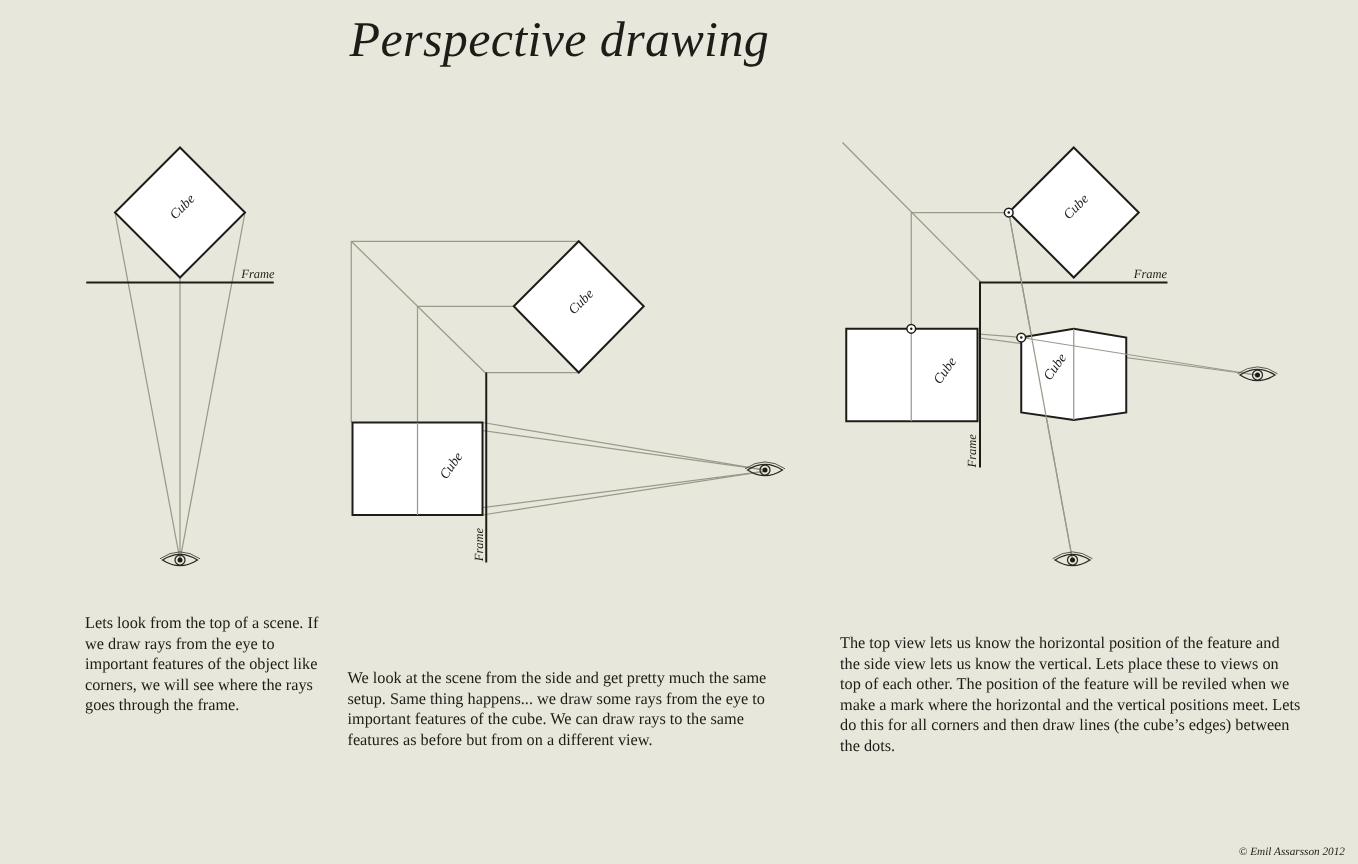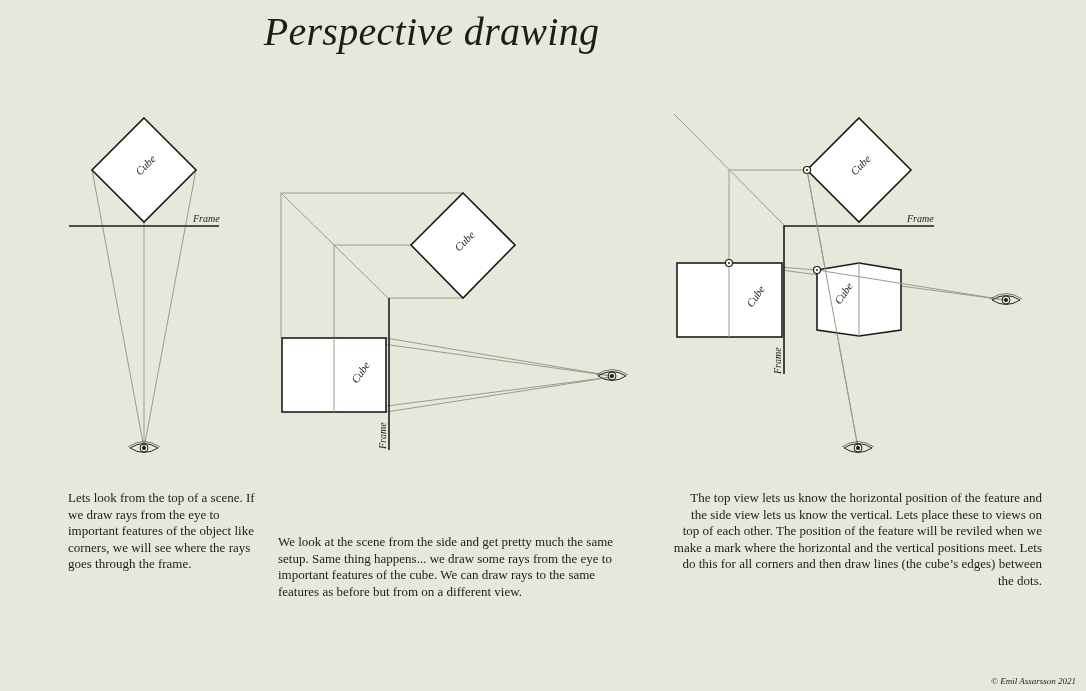--- a/index.html
+++ b/index.html
@@ -1,24 +1,24 @@
 <!DOCTYPE html>
 <html><head>
 <meta charset="utf-8">
 <style>
   html, body { margin:0; padding:0; }
   body { width:1086px; height:691px; background:#e8e7db; position:relative; overflow:hidden;
          font-family:"Liberation Serif","DejaVu Serif",serif; color:#1e1c18; }
-  .title { position:absolute; left:0; width:863px; top:8px; text-align:center;
+  .title { position:absolute; left:16px; width:863px; top:8px; text-align:center;
            font-size:40px; font-style:italic; letter-spacing:0.3px; }
   .diagram { position:absolute; left:0; top:0; }
   .caption { position:absolute; font-size:13px; line-height:16.6px; }
   .cap1 { left:68px; top:490px; width:190px; }
   .cap2 { left:278px; top:490px; width:360px;margin-top:44px; }
-  .cap3 { left:672px; top:490px; width:370px;text-align:right; }
+  .cap3 { left:672px; top:506px; width:370px; }
   .copyright { position:absolute; right:10px; top:676px; font-size:9px; font-style:italic; }
   .lbl { font-family:"Liberation Serif",serif; font-style:italic; fill:#1e1c18; }
 </style>
 </head>
 <body>
 
 <div class="title">Perspective drawing</div>
 
 <svg class="diagram" width="1086" height="691" viewBox="0 0 1086 691">
   <defs>
@@ -105,13 +105,13 @@
     </g>
     <use href="#eye" x="1006" y="300"></use>
     <use href="#eye" x="858" y="448"></use>
   </g>
 </svg>
 
 <div class="caption cap1">Lets look from the top of a scene. If we draw rays from the eye to important features of the object like corners, we will see where the rays goes through the frame.</div>
 <div class="caption cap2">We look at the scene from the side and get pretty much the same setup. Same thing happens... we draw some rays from the eye to important features of the cube. We can draw rays to the same features as before but from on a different view.</div>
 <div class="caption cap3">The top view lets us know the horizontal position of the feature and the side view lets us know the vertical. Lets place these to views on top of each other. The position of the feature will be reviled when we make a mark where the horizontal and the vertical positions meet. Lets do this for all corners and then draw lines (the cube’s edges) between the dots.</div>
 
-<div class="copyright">© Emil Assarsson 2021</div>
+<div class="copyright">© Emil Assarsson 2012</div>
 
 </body></html>

